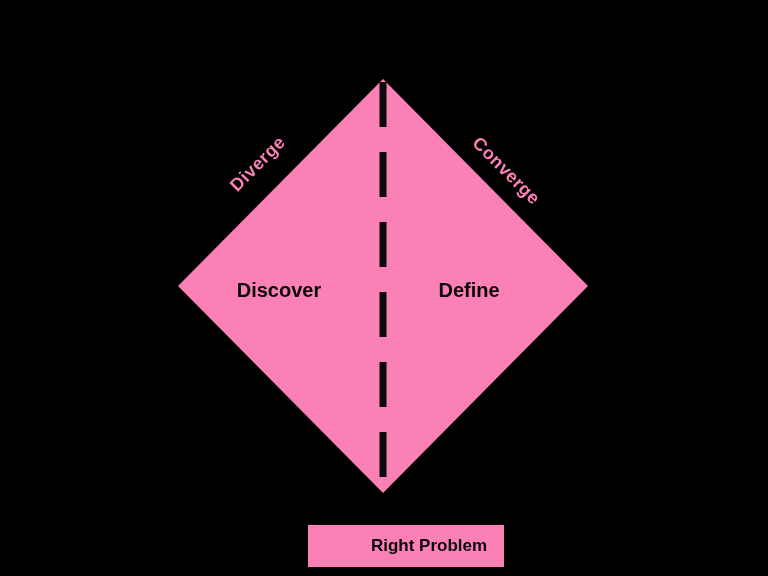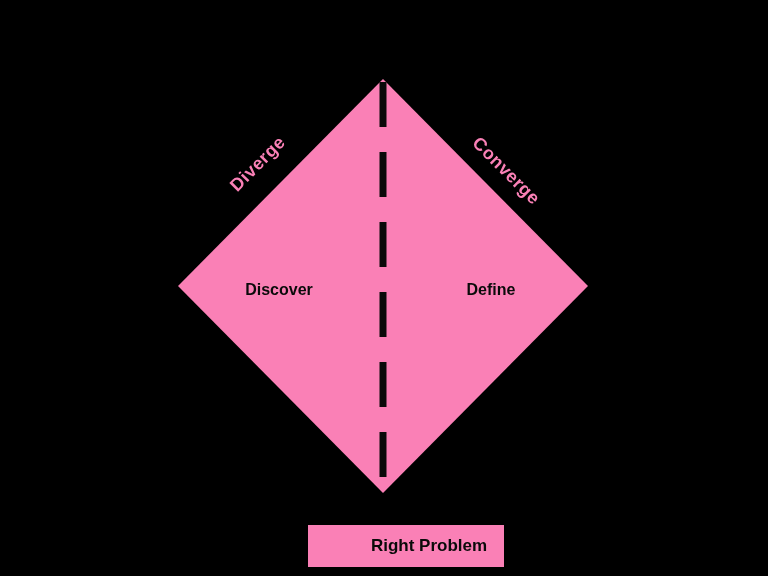--- a/index.html
+++ b/index.html
@@ -49,28 +49,28 @@
     top: 164px;
     transform: translate(-50%, -50%) rotate(-45deg);
   }
   .label-converge {
     left: 506px;
     top: 171px;
     transform: translate(-50%, -50%) rotate(45deg);
   }
   .half-label {
     color: var(--ink, #0a0a0a);
-    font-size: 16px;
+    font-size: 20px;
   }
   .label-discover {
     left: 279px;
     top: 290px;
   }
   .label-define {
-    left: 491px;
+    left: 469px;
     top: 290px;
   }
   .bottom-box {
     position: absolute;
     left: 308px;
     top: 525px;
     width: 150px;
     height: 42px;
     background: var(--pink, #fa80b6);
     display: flex;

